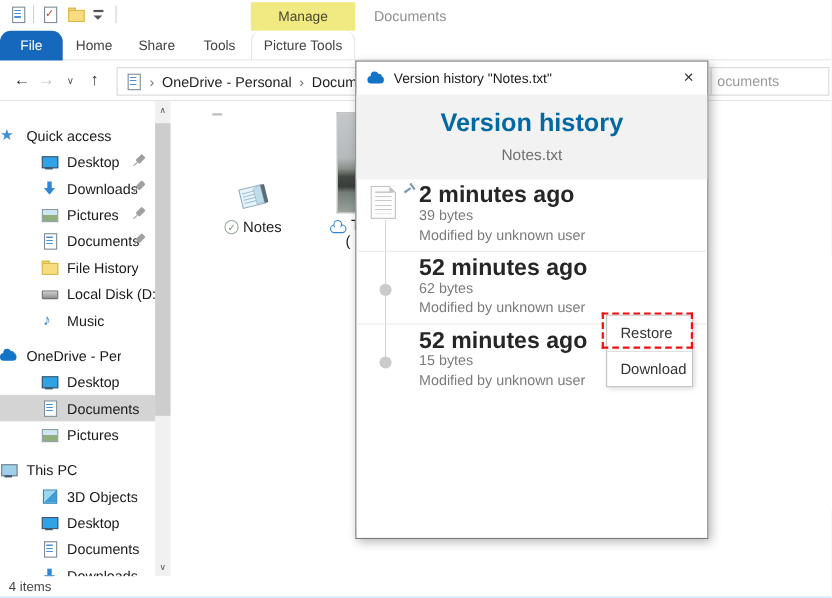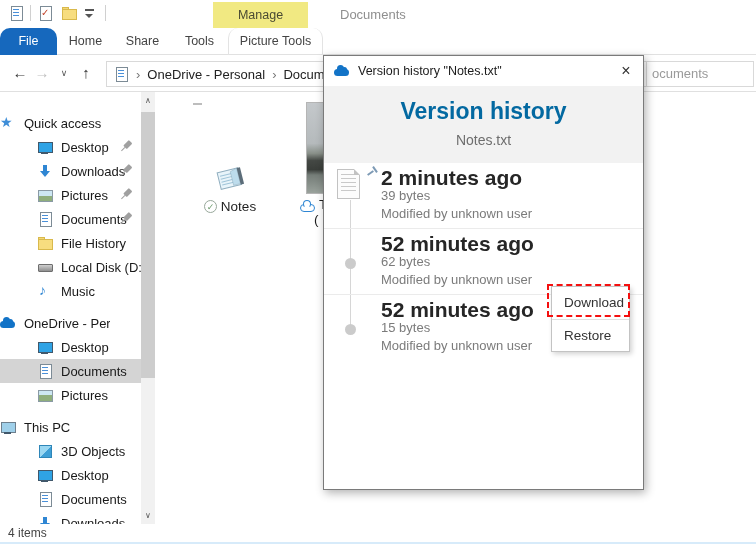--- a/index.html
+++ b/index.html
@@ -5,21 +5,21 @@
   * { margin:0; padding:0; box-sizing:border-box; }
   html,body { background:#eee; }
   #app{
     position:relative; width:756px; height:544px; background:#fff; overflow:hidden;
     font-family:"Liberation Sans","DejaVu Sans",sans-serif; color:#222;
   }
   
   .titlebar{ position:absolute; left:0; top:0; width:756px; height:28px; background:#fff; }
   .qat{ position:absolute; top:5px; display:flex; align-items:center; }
   .qat-sep{ width:1px; height:16px; background:#d0d0d0; margin:0 6px; }
-  .manage-tab{ position:absolute; left:213px; top:2px; width:95px; height:26px; background:#f1e982;
+  .manage-tab{ position:absolute; left:228px; top:2px; width:95px; height:26px; background:#f1e982;
     text-align:center; line-height:26px; font-size:12.5px; color:#4a4a33; }
   .win-title{ position:absolute; left:340px; top:7px; font-size:13px; color:#8f8f8f; }
   
   .tabsrow{ position:absolute; left:0; top:28px; width:756px; height:27px; background:#fff;
     border-bottom:1px solid #e1e1e1; display:flex; }
   .rtab{ width:57px; height:40px; line-height:26px; text-align:center; font-size:12.5px; color:#444;border-radius:10px; }
   .rtab-file{ background:#1668bd; color:#fff; }
   .rtab-contextual{ width:95px; border-left:1px solid #e3e3e3; border-right:1px solid #e3e3e3; }
   
   .addrrow{ position:absolute; left:0; top:55px; width:756px; height:37px; background:#fff;
@@ -320,18 +320,18 @@
             <span class="marker-dot"></span>
             <div class="ver-time">52 minutes ago</div>
             <div class="ver-meta">15 bytes</div>
             <div class="ver-meta">Modified by unknown user</div>
           </div>
         </div>
     </div>
   </div>
 
   <div class="ctxmenu" id="ctx-items">
+      <div class="ctx-item">Restore</div>
       <div class="ctx-item">Download</div>
-      <div class="ctx-item">Restore</div>
     </div>
   <div class="red-dash"></div>
 
 </div>
 
 </body></html>

